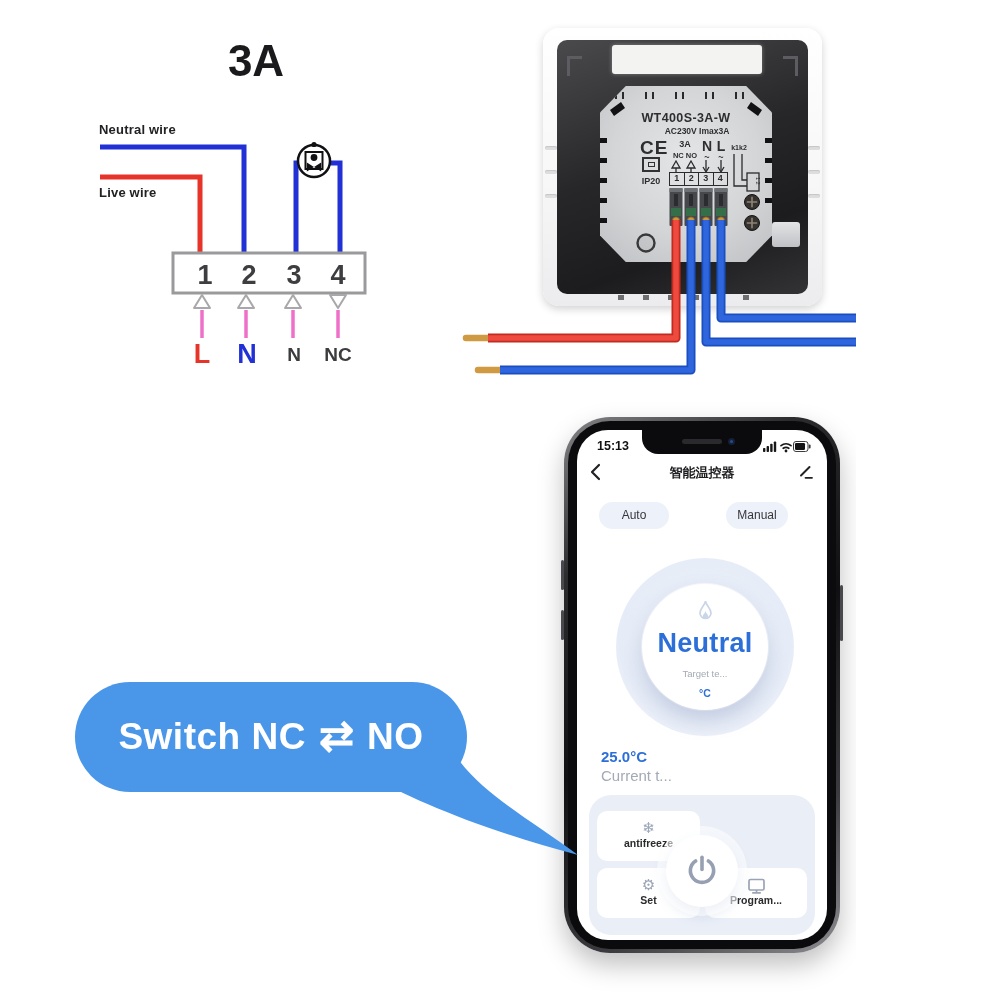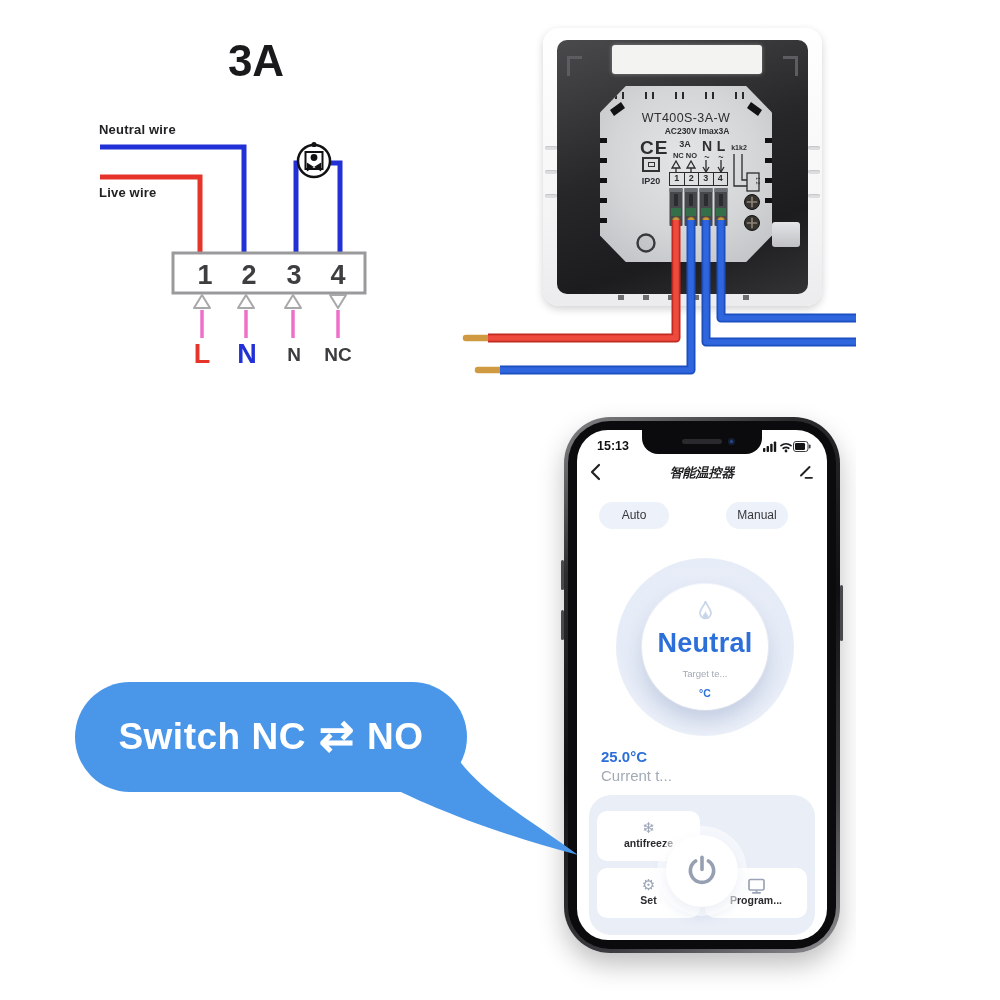--- a/index.html
+++ b/index.html
@@ -28,21 +28,21 @@
   .thermo-black { left:14px; top:12px; width:251px; height:254px; border-radius:10px;
                   background:linear-gradient(160deg,#4a4a4d 0%,#27272a 45%,#1c1c1e 75%,#333336 100%); }
   .lightbar { left:55px; top:5px; width:150px; height:29px; background:#f3f3f1; border-radius:3px; box-shadow:0 0 4px rgba(255,255,255,.35); }
   .clip { width:15px; height:20px; border:3px solid #5d5d61; border-right:none; border-bottom:none; }
   .silver-tab { left:215px; top:182px; width:28px; height:25px; border-radius:3px;
                 background:linear-gradient(180deg,#e3e4e6,#bfc1c4); }
   .plate { left:43px; top:46px; width:172px; height:176px;
            clip-path:polygon(15% 0,85% 0,100% 15%,100% 85%,85% 100%,15% 100%,0 85%,0 15%);
            background:radial-gradient(circle at 50% 42%, #e4e5e7 0%, #d3d5d7 55%, #bec0c3 100%); }
   .pt { position:absolute; color:#2e2e31; white-space:nowrap; }
-  .t-model { top:25px; left:0; width:100%; text-align:center; font-size:12.5px; font-weight:400; letter-spacing:.4px; }
+  .t-model { top:25px; left:0; width:100%; text-align:center; font-size:12.5px; font-weight:700; letter-spacing:.4px; }
   .t-rating { top:40px; left:26px; width:142px; text-align:center; font-size:8.5px; font-weight:700; }
   .t-ce { top:51px; left:40px; width:28px; text-align:center; font-size:19px; font-weight:600; letter-spacing:1px; }
   .t-amp { top:53px; left:70px; width:30px; text-align:center; font-size:9px; font-weight:700; }
   .t-contacts { top:65px; left:64px; width:42px; text-align:center; font-size:7.5px; font-weight:700; }
   .t-n { top:52px; left:100px; width:14px; text-align:center; font-size:14px; font-weight:800; }
   .t-l { top:52px; left:114px; width:14px; text-align:center; font-size:14px; font-weight:800; }
   .t-tilde { font-size:9px; font-weight:700; top:66px; }
   .t-k { top:58px; left:128px; width:22px; text-align:center; font-size:7px; font-weight:700; }
   .t-ip { top:90px; left:36px; width:30px; text-align:center; font-size:9px; font-weight:800; }
   .sq-icon { top:71px; left:42px; width:18px; height:15px; border:2px solid #323234; display:flex; align-items:center; justify-content:center; }
@@ -73,21 +73,21 @@
            background:linear-gradient(145deg,#86868a 0%,#2c2c2e 22%,#101012 50%,#3c3c40 78%,#8e8e92 100%);
            box-shadow:0 12px 26px rgba(0,0,0,.25); z-index:20; }
   .side-btn { position:absolute; background:#49494d; border-radius:2px; }
   .bezel { position:absolute; inset:4px; border-radius:42px; background:#0b0b0d; }
   .screen { position:absolute; inset:13px; border-radius:31px; background:#ffffff; overflow:hidden; }
   .notch { position:absolute; left:50%; transform:translateX(-50%); top:0; width:120px; height:24px; background:#0b0b0d; border-radius:0 0 16px 16px; }
   .speaker { position:absolute; left:50%; transform:translateX(-50%); top:9px; width:40px; height:5px; border-radius:3px; background:#2a2a2e; }
   .cam { position:absolute; left:50%; margin-left:26px; top:8px; width:7px; height:7px; border-radius:50%; background:#141f38; }
   .cam::after { content:""; position:absolute; left:2px; top:2px; width:3px; height:3px; border-radius:50%; background:#2a4a8a; }
   .status-time { left:20px; top:9px; font-size:12.5px; font-weight:700; color:#111113; }
-  .nav-title { left:0; top:34px; width:100%; text-align:center; font-size:13px; font-weight:700; color:#1c1c1e;font-style:italic; }
+  .nav-title { left:0; top:34px; width:100%; text-align:center; font-size:13px; font-weight:700; color:#1c1c1e; }
   .pill { height:27px; border-radius:14px; background:#edf1f9; text-align:center; line-height:27px; font-size:12px; color:#37373b; }
   .pill-auto { left:22px; top:72px; width:70px; }
   .pill-manual { left:149px; top:72px; width:62px; }
   .dial-outer { left:39px; top:128px; width:178px; height:178px; border-radius:50%;
                 background:radial-gradient(circle at 50% 40%, #ebf0f9 0%, #e6ecf7 62%, #edf1f9 82%, #f4f7fc 100%); }
   .dial-inner { left:65px; top:154px; width:126px; height:126px; border-radius:50%; background:#ffffff;
                 box-shadow:0 10px 20px rgba(120,140,180,.32), 0 0 0 1px rgba(255,255,255,.7); text-align:center; }
   .dial-state { position:absolute; top:44px; left:0; width:100%; font-size:27px; font-weight:800; color:#2d6fd9; letter-spacing:.3px; }
   .dial-target { position:absolute; top:84px; left:0; width:100%; font-size:9.5px; color:#a2aab5; }
   .dial-unit { position:absolute; top:103px; left:0; width:100%; font-size:10.5px; font-weight:700; color:#2d6fd9; }

